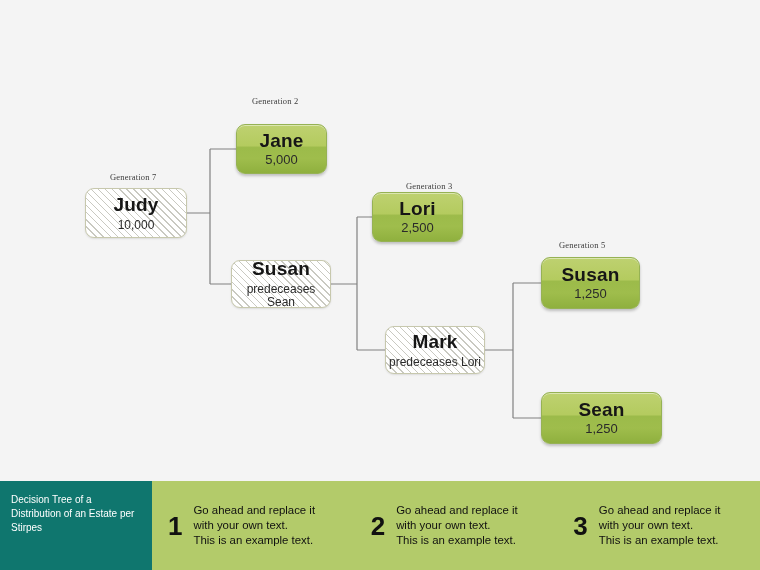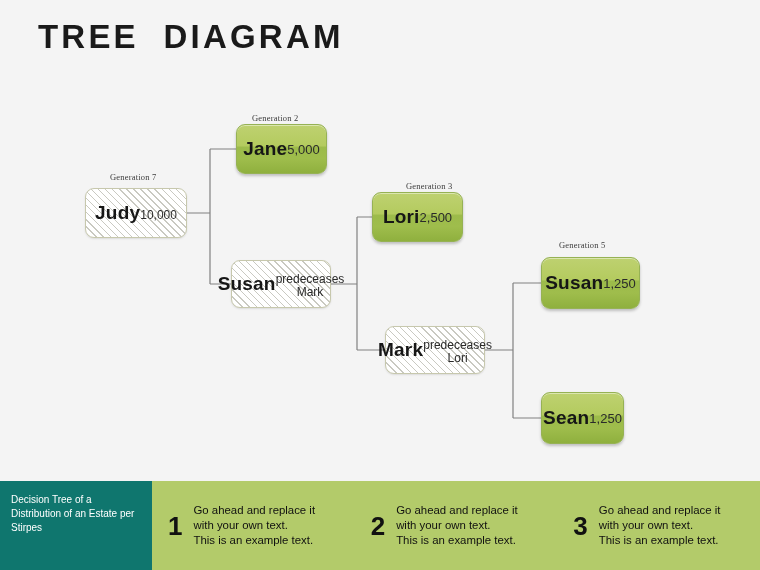--- a/index.html
+++ b/index.html
@@ -49,20 +49,21 @@
     width: 760px;
     height: 470px;
   }
 
   
   .node {
     position: absolute;
     box-sizing: border-box;
     border-radius: 9px;
     display: flex;
+    flex-direction: column;
     align-items: center;
     justify-content: center;
     text-align: center;
     line-height: 1.05;
   }
 
   .node .node-name {
     font-weight: bold;
     color: #161616;
     letter-spacing: 0.2px;
@@ -157,60 +158,59 @@
     line-height: 1.33;
     color: #101010;
     white-space: pre-line;
   }
 </style>
 </head>
 <body>
 
 <div id="slide">
 
-  <div id="page-title">TREE  DIAGRAM</div>
 
   <div id="diagram">
     <svg id="connector-layer" width="760" height="470" viewBox="0 0 760 470">
         <path d="M187,213 L210,213 M210,149 L210,284 M210,149 L236,149 M210,284 L231,284" stroke="#808080" stroke-width="1.2" fill="none"></path>
         <path d="M331,284 L357,284 M357,217 L357,350 M357,217 L388,217 M357,350 L385,350" stroke="#808080" stroke-width="1.2" fill="none"></path>
         <path d="M485,350 L513,350 M513,283 L513,418 M513,283 L541,283 M513,418 L541,418" stroke="#808080" stroke-width="1.2" fill="none"></path>
       </svg>
     <div id="gen-labels">
         <div class="gen-label" style="left: 110px; top: 172px;">Generation 7</div>
-        <div class="gen-label" style="left: 252px; top: 113px;">Generation 2</div>
+        <div class="gen-label" style="left: 252px; top: 96px;">Generation 2</div>
         <div class="gen-label" style="left: 406px; top: 181px;">Generation 3</div>
         <div class="gen-label" style="left: 559px; top: 240px;">Generation 5</div>
       </div>
     <div id="nodes">
         <div class="node hatched" style="left: 85px; top: 188px; width: 102px; height: 50px;">
           <div class="node-name">Judy</div>
           <div class="node-sub">10,000</div>
         </div>
         <div class="node green" style="left: 236px; top: 124px; width: 91px; height: 50px;">
           <div class="node-name">Jane</div>
           <div class="node-sub">5,000</div>
         </div>
         <div class="node hatched" style="left: 231px; top: 260px; width: 100px; height: 48px;">
           <div class="node-name">Susan</div>
-          <div class="node-sub">predeceases Mark</div>
+          <div class="node-sub">predeceases Sean</div>
         </div>
         <div class="node green" style="left: 372px; top: 192px; width: 91px; height: 50px;">
           <div class="node-name">Lori</div>
           <div class="node-sub">2,500</div>
         </div>
         <div class="node hatched" style="left: 385px; top: 326px; width: 100px; height: 48px;">
           <div class="node-name">Mark</div>
           <div class="node-sub">predeceases Lori</div>
         </div>
         <div class="node green" style="left: 541px; top: 257px; width: 99px; height: 52px;">
           <div class="node-name">Susan</div>
           <div class="node-sub">1,250</div>
         </div>
-        <div class="node green" style="left: 541px; top: 392px; width: 83px; height: 52px;">
+        <div class="node green" style="left: 541px; top: 392px; width: 121px; height: 52px;">
           <div class="node-name">Sean</div>
           <div class="node-sub">1,250</div>
         </div>
       </div>
   </div>
 
   <div id="footer">
     <div id="footer-title">Decision Tree of a Distribution of an Estate per Stirpes</div>
     <div id="footer-items">
         <div class="footer-item">

